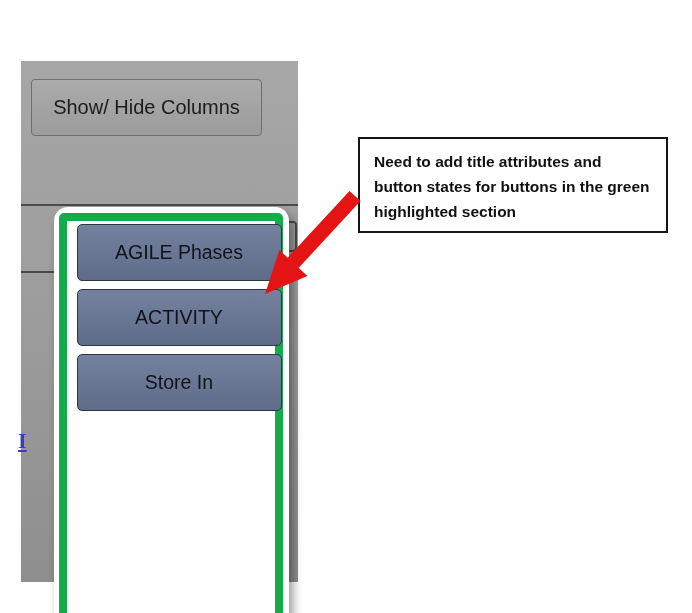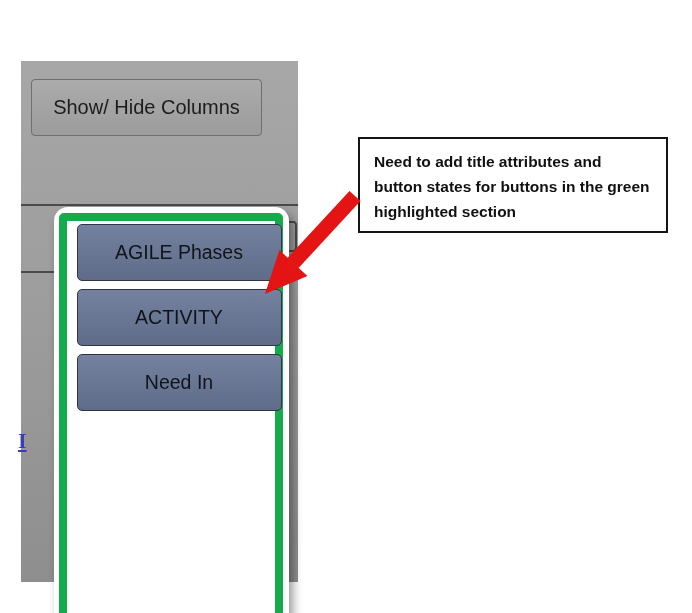--- a/index.html
+++ b/index.html
@@ -62,21 +62,21 @@
     <button class="showhide">Show/ Hide Columns</button>
 
     <div class="hline hline1"></div>
     <div class="hline hline2"></div>
     <div class="partial-box"></div>
 
     <div class="dropdown-panel">
       <div class="green-frame">
         <button class="col-btn">AGILE Phases</button>
         <button class="col-btn">ACTIVITY</button>
-        <button class="col-btn">Need In</button>
+        <button class="col-btn">Store In</button>
       </div>
     </div>
 
   </div>
 
   <a class="partial-link">I</a>
 
   <div class="note-box">
     <span>Need to add title attributes and button states for buttons in the green highlighted section</span>
   </div>

